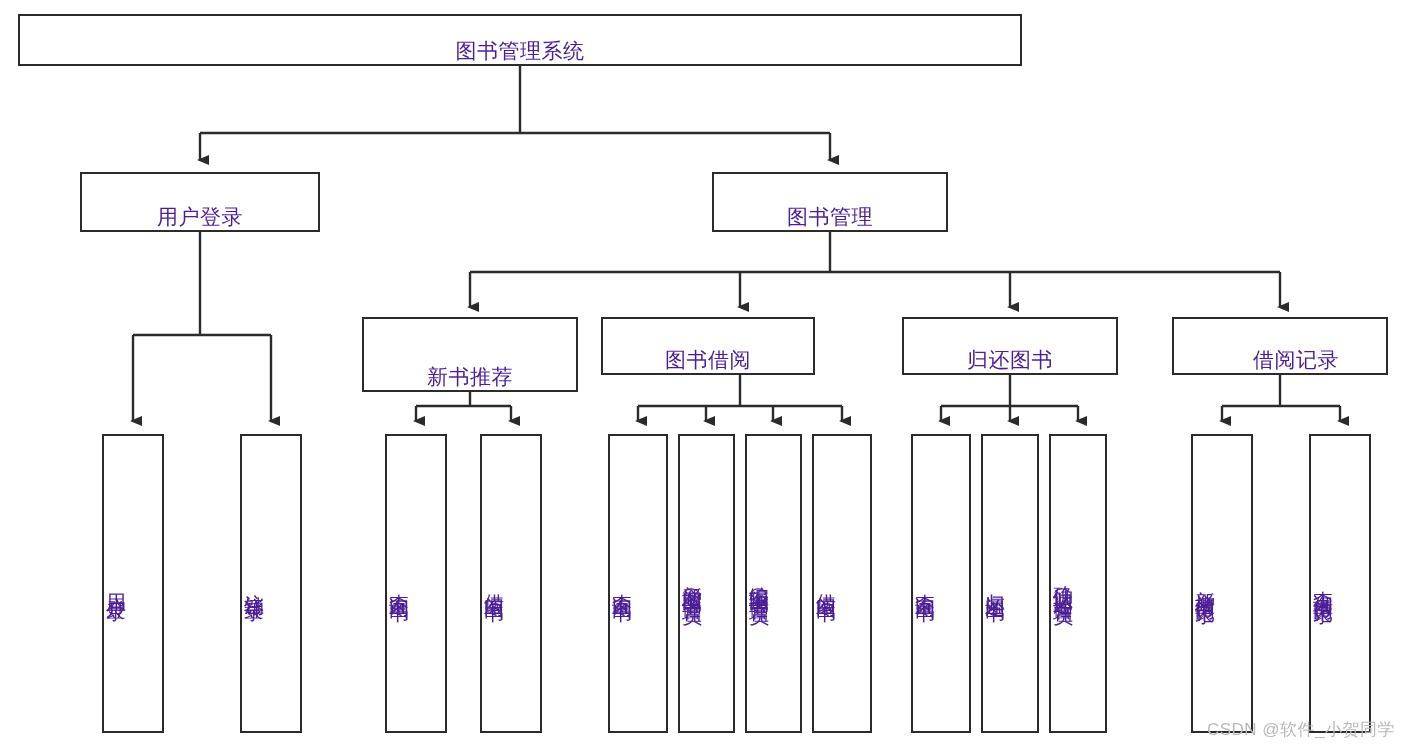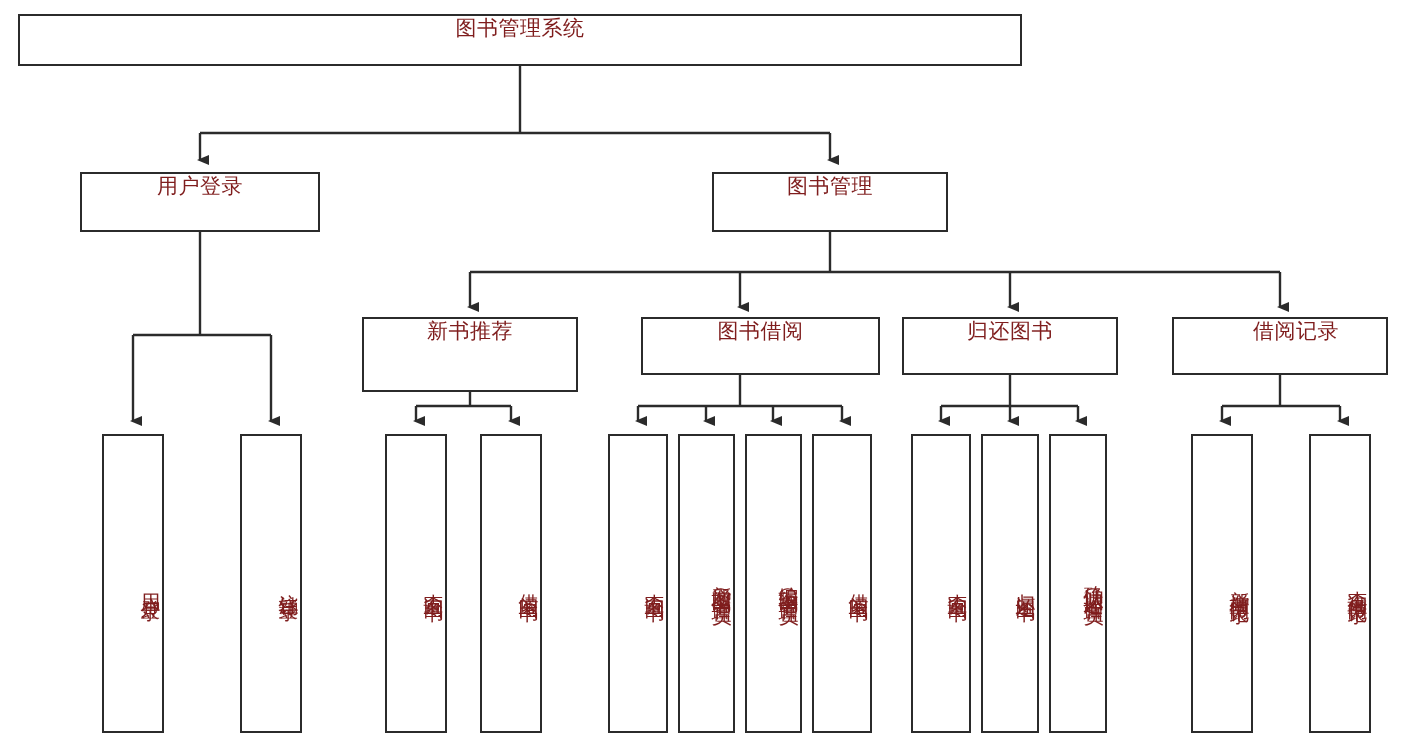--- a/index.html
+++ b/index.html
@@ -16,23 +16,23 @@
     height: 747px;
     background: #ffffff;
     overflow: hidden;
   }
   .node {
     position: absolute;
     box-sizing: border-box;
     border: 2px solid #2b2b2b;
     background: #ffffff;
     display: flex;
-    align-items: flex-start;
+    align-items: flex-end;
     justify-content: center;
-    color: #7f1d1d;
+    color: #4c1d95;
     line-height: 1.18;
   }
   .node.h {
     font-size: 21px;
     letter-spacing: 0.5px;
   }
   .node.v {
     writing-mode: vertical-rl;
     text-orientation: upright;
     font-size: 20px;
@@ -133,21 +133,21 @@
   <div class="node h" style="left:80px; top:172px; width:240px; height:60px;">
     <span>用户登录</span>
   </div>
   <div class="node h" style="left:712px; top:172px; width:236px; height:60px;">
     <span>图书管理</span>
   </div>
 
   <div class="node h" style="left:362px; top:317px; width:216px; height:75px;">
     <span>新书推荐</span>
   </div>
-  <div class="node h" style="left:641px; top:317px; width:239px; height:58px;">
+  <div class="node h" style="left:601px; top:317px; width:214px; height:58px;">
     <span>图书借阅</span>
   </div>
   <div class="node h" style="left:902px; top:317px; width:216px; height:58px;">
     <span>归还图书</span>
   </div>
   <div class="node h" style="left:1172px; top:317px; width:216px; height:58px;padding-left:32px;">
     <span>借阅记录</span>
   </div>
 
   <div class="node v" style="left:102px; top:434px; width:62px; height:299px;">
@@ -187,14 +187,15 @@
     <span class="vtext">确认归还（管理员）</span>
   </div>
 
   <div class="node v" style="left:1191px; top:434px; width:62px; height:299px;">
     <span class="vtext">新增借阅记录</span>
   </div>
   <div class="node v" style="left:1309px; top:434px; width:62px; height:299px;">
     <span class="vtext">查询借阅记录</span>
   </div>
 
+  <div class="watermark">CSDN @软件_小贺同学</div>
 
 </div>
 
 </body></html>

